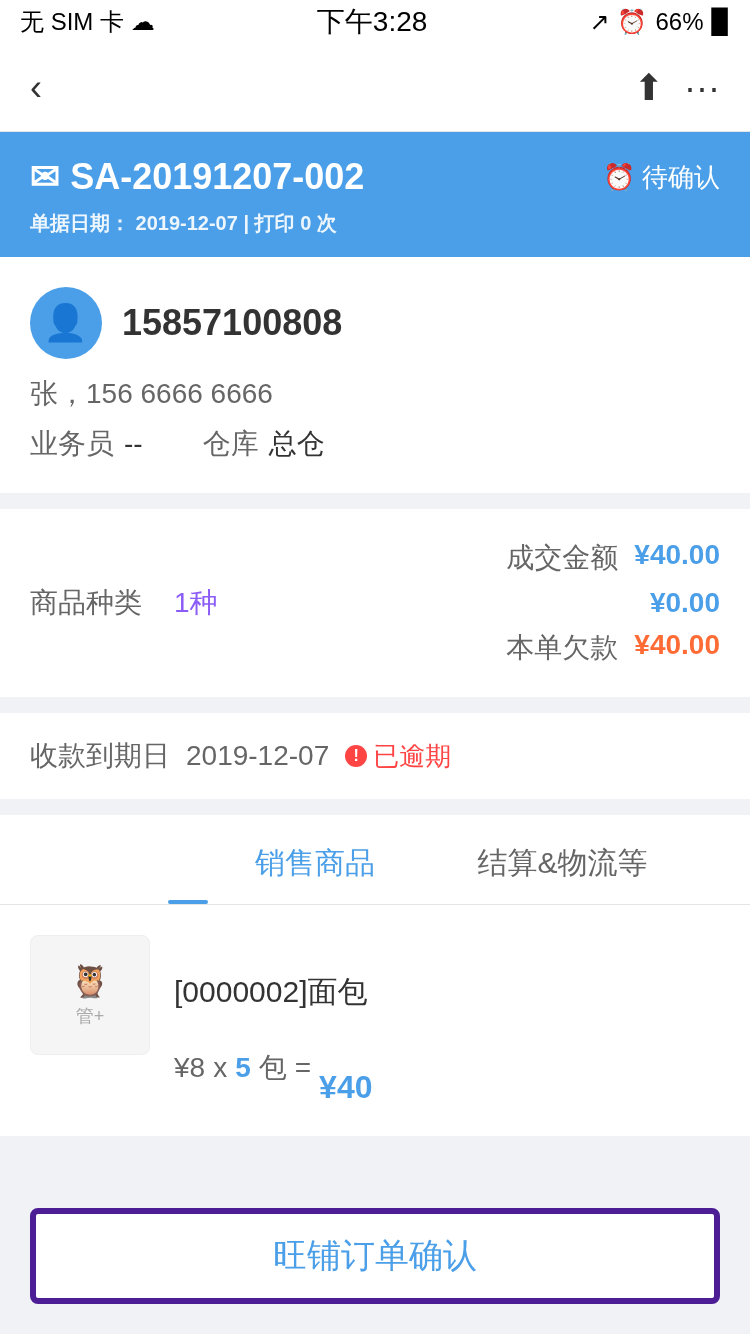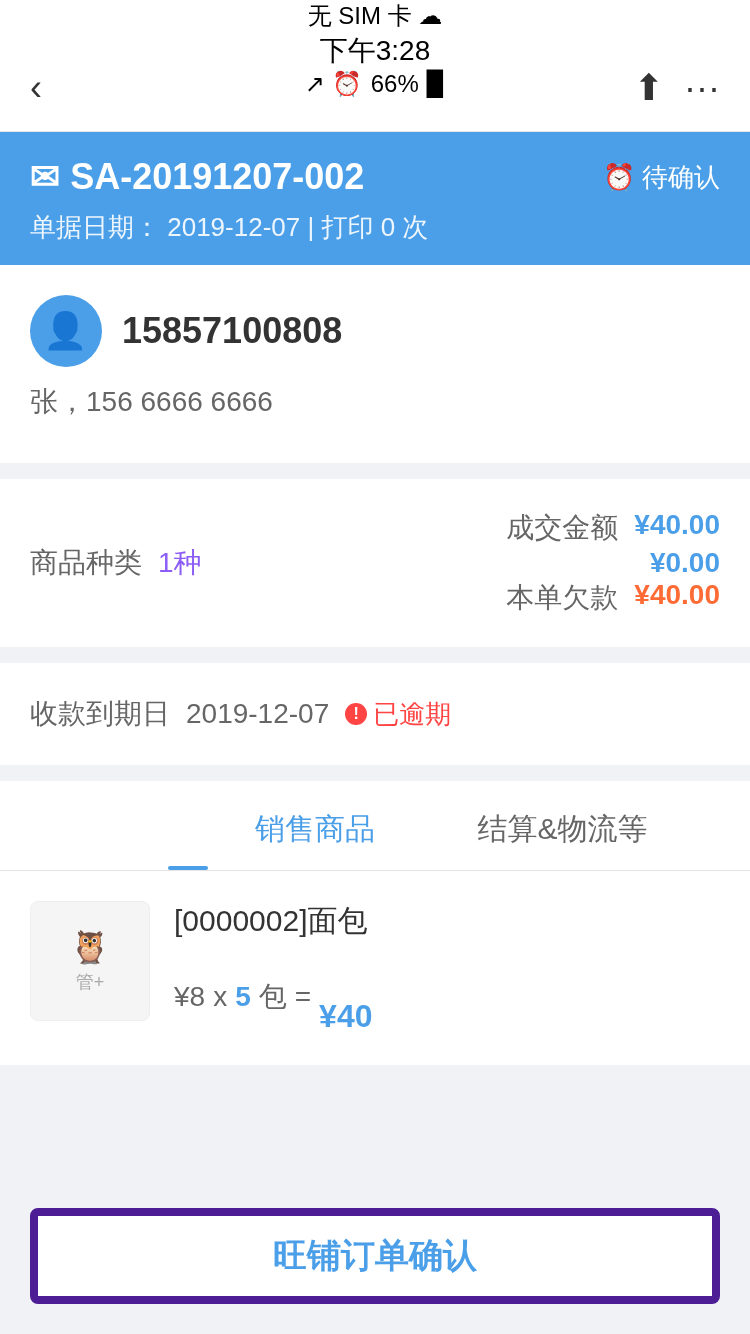--- a/index.html
+++ b/index.html
@@ -17,21 +17,20 @@
     .status-bar {
       width: 750px;
       height: 44px;
       background: #fff;
       display: flex;
       align-items: center;
       justify-content: space-between;
       padding: 0 20px;
       font-size: 24px;
       color: #000;
-      flex-direction: column;
     }
     .status-left { display: flex; align-items: center; gap: 8px; }
     .status-center { font-size: 28px; font-weight: 500; text-align: center; }
     .status-right { display: flex; align-items: center; gap: 8px; font-size: 24px; }
 
     
     .nav-bar {
       width: 750px;
       height: 88px;
       background: #fff;
@@ -83,22 +82,23 @@
       gap: 10px;
     }
     .order-status {
       font-size: 26px;
       color: #fff;
       display: flex;
       align-items: center;
       gap: 6px;
     }
     .order-meta {
-      font-size: 26px;
+      font-size: 20px;
       color: rgba(255,255,255,0.9);
+      font-weight: bold;
     }
 
     
     .customer-card {
       background: #fff;
       padding: 30px;
       margin-bottom: 16px;
     }
     .customer-top {
       display: flex;
@@ -139,32 +139,32 @@
     .detail-value { color: #333; }
 
     
     .summary-card {
       background: #fff;
       padding: 30px;
       margin-bottom: 16px;
       display: flex;
       justify-content: space-between;
     }
-    .summary-left { display: flex; align-items: center; gap: 16px; font-size: 28px; color: #666; }
+    .summary-left { display: flex; align-items: center; gap: 32px; font-size: 28px; color: #666; }
     .summary-left-value { color: #8b5cf6; font-weight: 400; }
-    .summary-right { display: flex; flex-direction: column; text-align: right; }
+    .summary-right { display: flex; flex-direction: column; gap: 10px; text-align: right; }
     .summary-row { display: flex; justify-content: flex-end; gap: 16px; font-size: 28px; }
     .summary-row-label { color: #666; }
     .summary-amount { color: #4a9fe8; font-weight: 600; }
     .summary-amount-red { color: #ff6b35; font-weight: 600; }
 
     
     .due-date-card {
       background: #fff;
-      padding: 32px 30px;
+      padding: 24px 30px;
       margin-bottom: 16px;
       font-size: 28px;
       color: #666;
       display: flex;
       align-items: center;
       gap: 16px;
     }
     .overdue-badge {
       display: flex;
       align-items: center;
@@ -240,20 +240,21 @@
       color: #bbb;
       font-size: 44px;
       border: 1px solid #eee;
     }
     .product-info { flex: 1; }
     .product-name {
       font-size: 30px;
       color: #333;
       font-weight: 500;
       margin-bottom: 16px;
+      margin-top: 37px;
     }
     .product-price-row {
       font-size: 28px;
       color: #666;
       display: flex;
       align-items: center;
       gap: 8px;
     }
     .price-qty { color: #4a9fe8; font-weight: 600; }
     .price-total { color: #4a9fe8; font-weight: 700; font-size: 32px; margin-top: 40px; }
@@ -269,24 +270,24 @@
       background: #f0f2f5;
       padding: 20px 30px 30px;
       position: fixed;
       bottom: 0;
       width: 750px;
     }
     .confirm-button {
       width: 100%;
       height: 96px;
       background: #fff;
-      border: 8px solid #4c1d95;
+      border: 6px solid #4c1d95;
       border-radius: 8px;
       font-size: 34px;
-      font-weight: 700;
+      font-weight: 400;
       color: #4a9fe8;
       cursor: pointer;
       display: flex;
       align-items: center;
       justify-content: center;
     }
   </style>
 </head>
 <body>
 
@@ -331,20 +332,30 @@
 </div>
 
 <div class="customer-card">
   <div class="customer-top">
     <div class="customer-avatar">
       <span>👤</span>
     </div>
     <div class="customer-phone">15857100808</div>
   </div>
   <div class="customer-info">张，156 6666 6666</div>
+  <div class="customer-detail-row">
+    <div class="detail-item">
+      <span class="detail-label">业务员</span>
+      <span class="detail-value">--</span>
+    </div>
+    <div class="detail-item">
+      <span class="detail-label">仓库</span>
+      <span class="detail-value">总仓</span>
+    </div>
+  </div>
 </div>
 
 <div class="summary-card">
   <div class="summary-left">
     <span>商品种类</span>
     <span class="summary-left-value">1种</span>
   </div>
   <div class="summary-right">
     <div class="summary-row">
       <span class="summary-row-label">成交金额</span>

